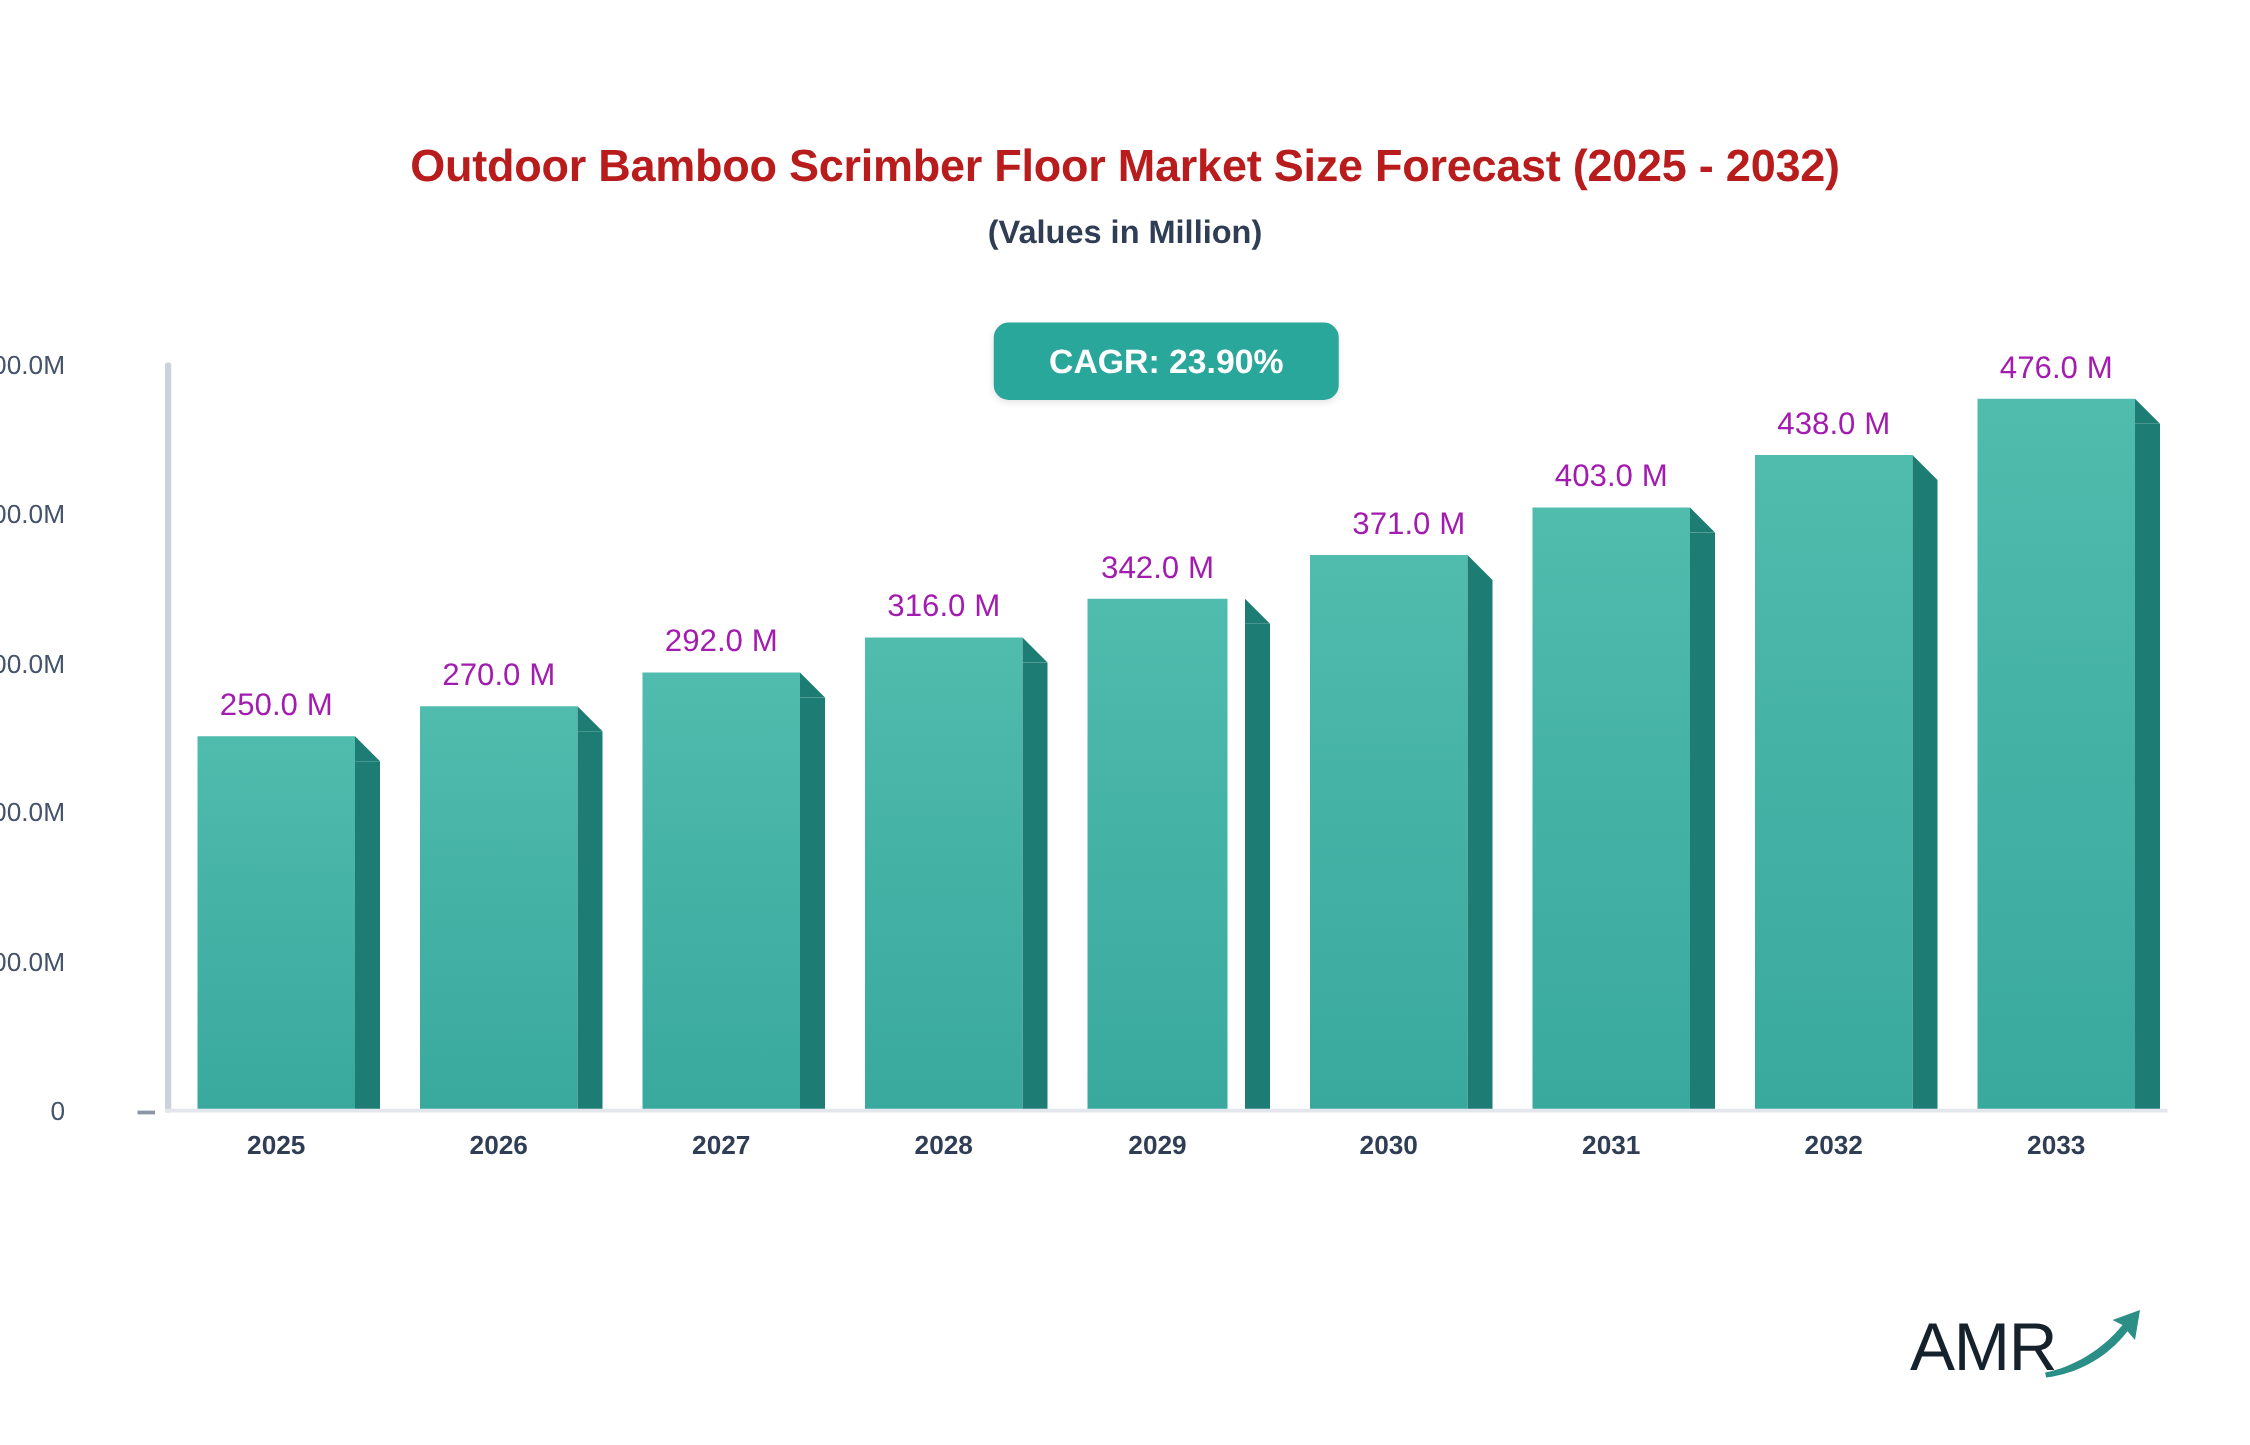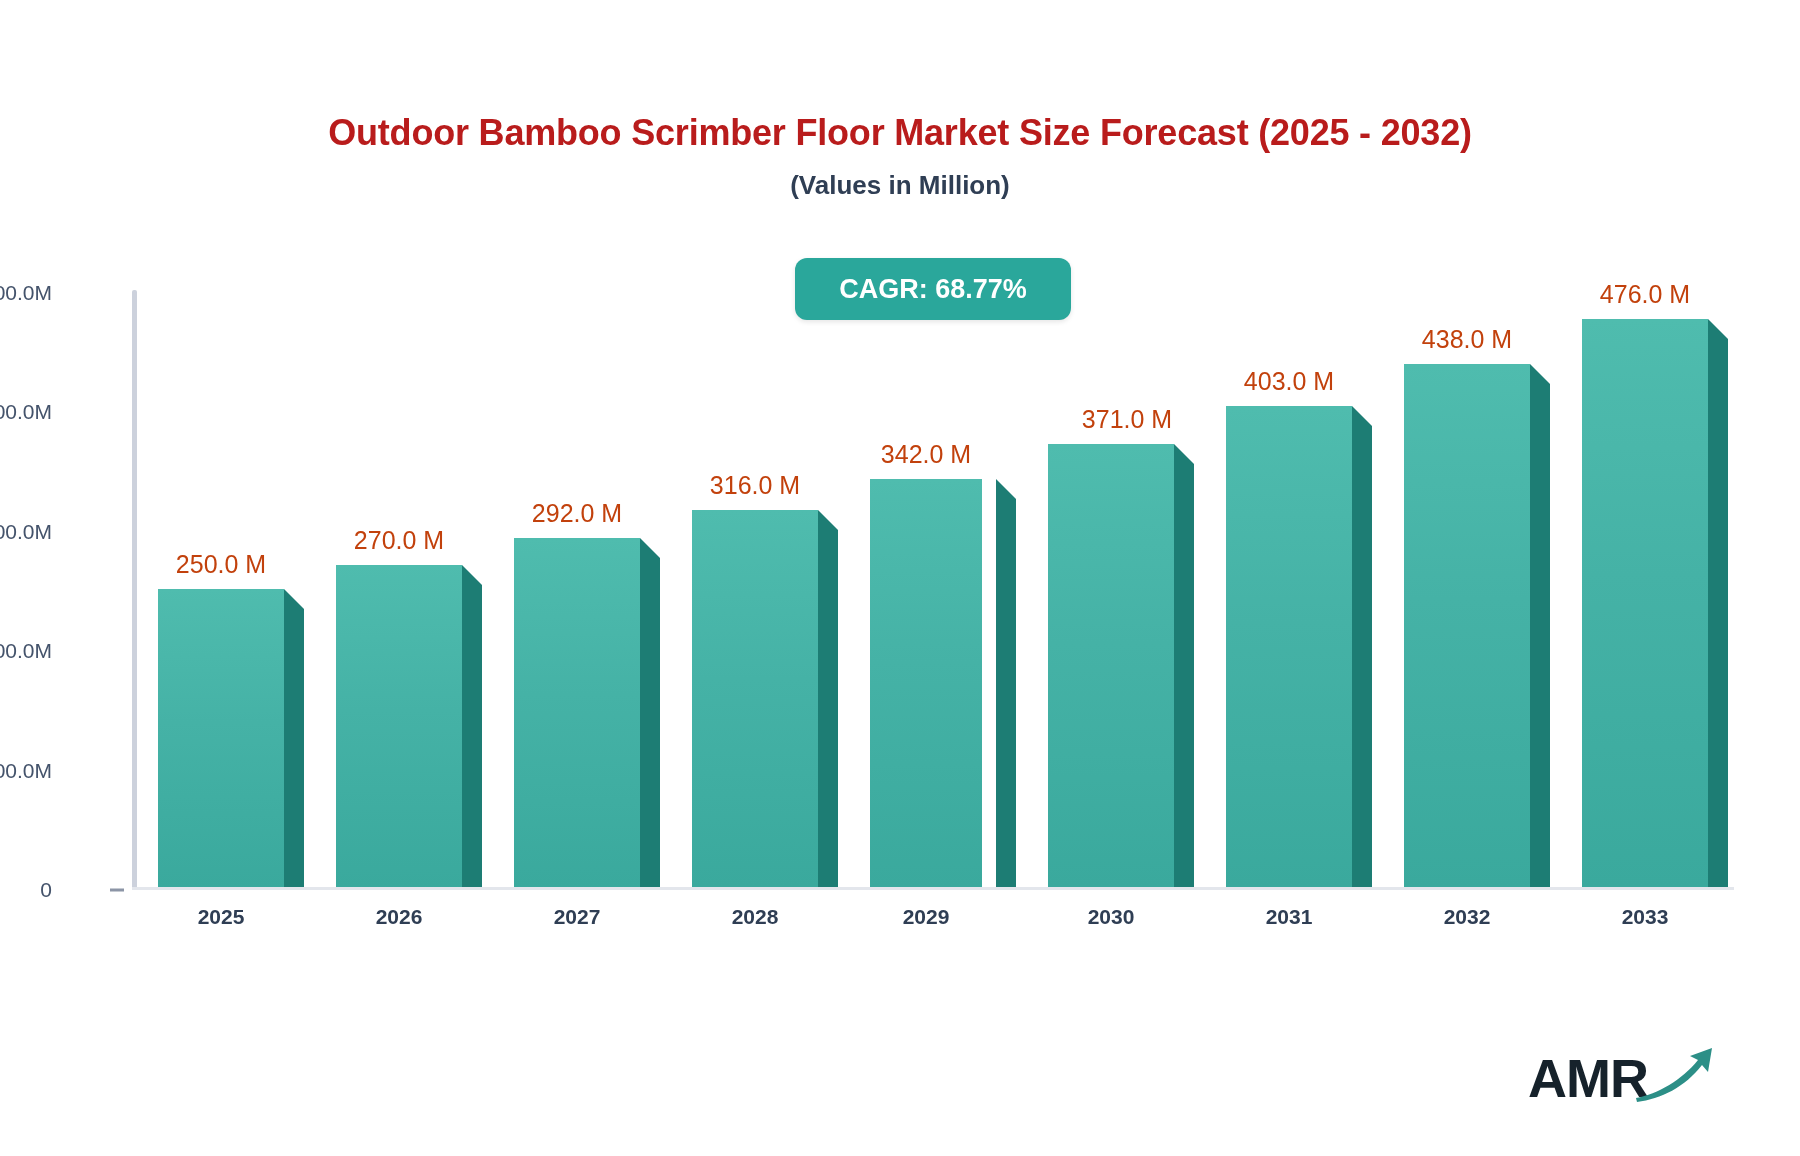--- a/index.html
+++ b/index.html
@@ -140,21 +140,21 @@
     position: absolute;
     width: 0;
     height: 0;
   }
   .bar-value {
     position: absolute;
     left: 50%;
     transform: translateX(-50%);
     white-space: nowrap;
     font-size: 25px;
-    color: #c2410c;
+    color: #a21caf;
     text-align: left;
   }
   .x-label {
     position: absolute;
     left: 50%;
     transform: translateX(-50%);
     white-space: nowrap;
     font-size: 21px;
     font-weight: bold;
     color: #2f3e54;
@@ -166,40 +166,40 @@
     position: absolute;
     left: 1528px;
     top: 1038px;
     width: 190px;
     height: 80px;
     display: flex;
     align-items: center;
   }
   .logo-text {
     font-size: 54px;
-    font-weight: bold;
+    font-weight: normal;
     color: #16222b;
     letter-spacing: -1px;
     line-height: 1;
   }
   .logo-arrow {
     position: absolute;
     left: 104px;
     top: 6px;
   }
 </style>
 </head>
 <body>
 
 <div class="page">
 
   <div class="title">Outdoor Bamboo Scrimber Floor Market Size Forecast (2025 - 2032)</div>
   <div class="subtitle">(Values in Million)</div>
 
-  <div class="cagr-badge">CAGR: 68.77%</div>
+  <div class="cagr-badge">CAGR: 23.90%</div>
 
   <div class="plot">
     <div class="y-axis-line"></div>
     <div class="x-axis-line"></div>
     <div id="y-ticks">
         <div class="y-label" style="top: 600px;">0</div>
         <div class="y-tick-dash" style="top: 600px;"></div>
         <div class="y-label" style="top: 480.6px;">100.0M</div>
         <div class="y-label" style="top: 361.2px;">200.0M</div>
         <div class="y-label" style="top: 241.8px;">300.0M</div>

